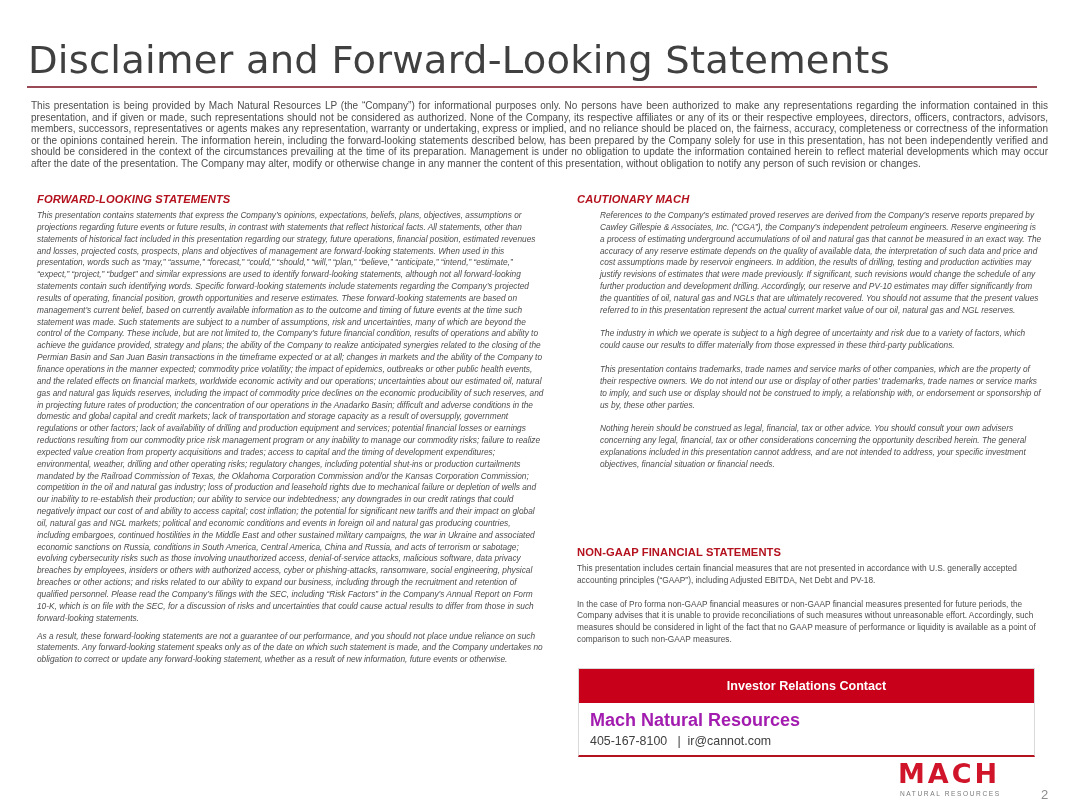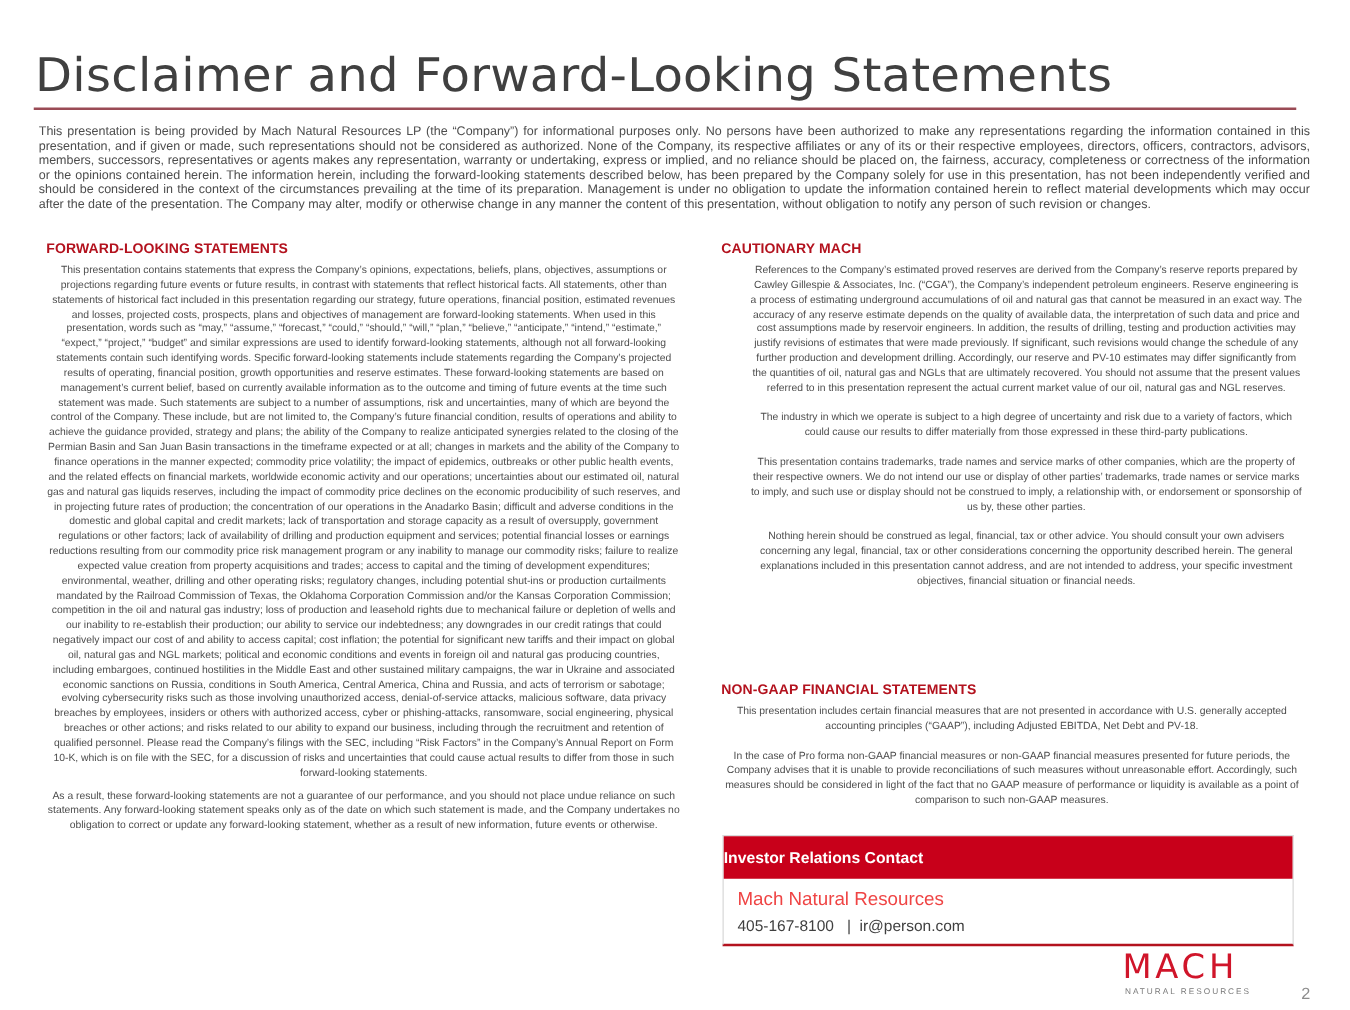--- a/index.html
+++ b/index.html
@@ -18,56 +18,55 @@
   }
   .title-rule {
     position: absolute; left: 27px; top: 86px; width: 1010px; height: 2px;
     background: #9a4a55;
   }
   .intro {
     position: absolute; left: 31px; top: 100px; width: 1017px;
     font-size: 10px; line-height: 11.5px; text-align: justify;
     text-align-last: left; color: #4d4d4d; margin: 0;
   }
-  .col { position: absolute; }
+  .col { position: absolute; font-style: italic; }
   .col-left { left: 37px; top: 192px; width: 508px; }
   .col-right { left: 577px; top: 192px; width: 465px; }
   .sec-heading {
     font-size: 11.2px; font-weight: bold; color: #b3121e;
     margin: 0 0 3px 0; line-height: 15px; letter-spacing: 0.1px;
   }
   .para {
     font-size: 8.3px; line-height: 11.85px; color: #4d4d4d;
     margin: 0 0 6px 0;
-    text-align: center;
   }
   .col-right .para { margin-bottom: 11.9px; margin-left: 23px; }
   .nongaap { position: absolute; left: 577px; top: 545px; width: 465px; }
   .contact {
     position: absolute; left: 578px; top: 668px; width: 457px; height: 89px;
     border: 1px solid #d9d9d9; border-bottom: 2px solid #b3121e; box-sizing: border-box;
     background: #fff;
   }
   .contact-header {
     background: #c8001a; height: 34px; color: #ffffff;
-    font-size: 12.6px; font-weight: bold; line-height: 34px; 
+    font-size: 12.6px; font-weight: bold; line-height: 34px;  text-align: center;
   }
   .contact-company {
-    color: #ef4444; font-weight: normal; font-size: 15px;
+    color: #a21caf; font-weight: bold; font-size: 18px;
     padding-left: 11px; margin-top: 9px; line-height: 16px;
   }
   .contact-line {
     color: #404040; font-size: 12.4px; padding-left: 11px;
     margin-top: 5px; line-height: 16px; white-space: pre;
   }
   .logo {
     position: absolute; left: 898px; top: 760px; width: 112px; height: 42px;
   }
   .logo-word {
-    font-family: "DejaVu Sans", sans-serif; font-size: 27px; font-weight: normal;
+    font-family: "DejaVu Sans", sans-serif; font-size: 27px; font-weight: bold;
     color: #d0152a; letter-spacing: 3px; line-height: 28px; display: block;
   }
   .logo-sub {
     font-size: 6.6px; letter-spacing: 1.6px; color: #7a7a7a; display: block;
     margin-top: 2px; padding-left: 2px; white-space: nowrap;
   }
   .page-num {
     position: absolute; left: 1041px; top: 787px; font-size: 13px; color: #8c8c8c;
   }
 </style>
@@ -95,21 +94,21 @@
 
 <section class="nongaap">
   <h2 class="sec-heading">NON-GAAP FINANCIAL STATEMENTS</h2>
   <p class="para" style="margin-bottom:11.9px">This presentation includes certain financial measures that are not presented in accordance with U.S. generally accepted accounting principles (“GAAP”), including Adjusted EBITDA, Net Debt and PV-18.</p>
   <p class="para">In the case of Pro forma non-GAAP financial measures or non-GAAP financial measures presented for future periods, the Company advises that it is unable to provide reconciliations of such measures without unreasonable effort. Accordingly, such measures should be considered in light of the fact that no GAAP measure of performance or liquidity is available as a point of comparison to such non-GAAP measures.</p>
 </section>
 
 <div class="contact">
   <div class="contact-header">Investor Relations Contact</div>
   <div class="contact-company">Mach Natural Resources</div>
-  <div class="contact-line"><span>405-167-8100</span>   <span>|</span>  <span>ir@person.com</span></div>
+  <div class="contact-line"><span>405-167-8100</span>   <span>|</span>  <span>ir@cannot.com</span></div>
 </div>
 
 <div class="logo">
   <span class="logo-word">MACH</span>
   <span class="logo-sub">NATURAL RESOURCES</span>
 </div>
 
 <div class="page-num">2</div>
 
 </body></html>

